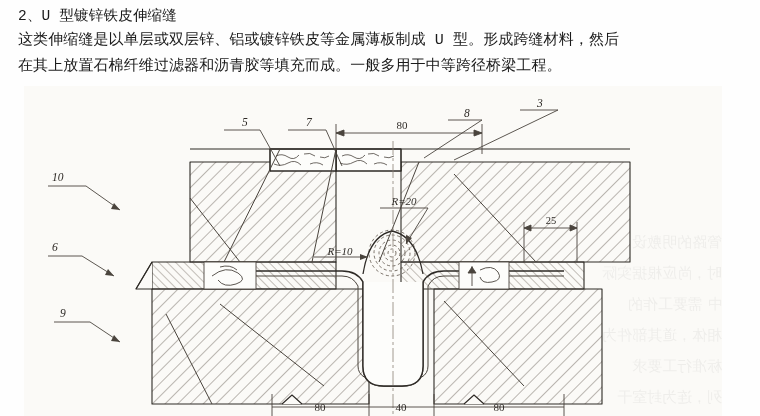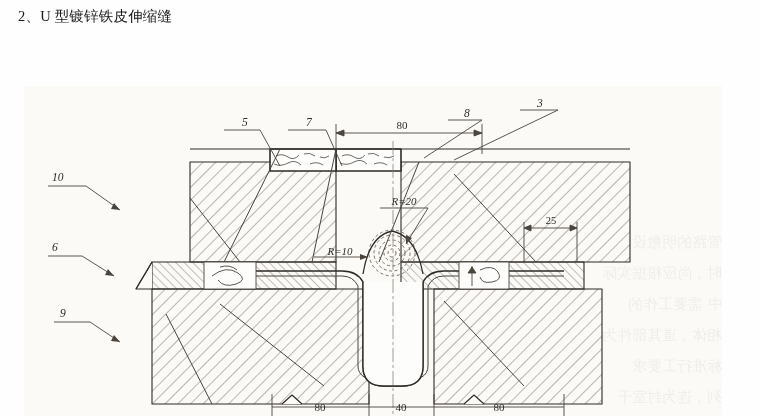--- a/index.html
+++ b/index.html
@@ -5,21 +5,21 @@
   html,body{margin:0;padding:0;}
   body{
     width:760px;height:416px;overflow:hidden;
     background:#ffffff;
     font-family:"Liberation Serif","DejaVu Serif",serif;
     color:#1d1d1d;
   }
   #page{position:relative;width:760px;height:416px;background:#fefefe;}
 
   
-  .textblock{position:absolute;left:18px;top:4px;width:730px;}
+  .textblock{position:absolute;left:18px;top:4px;width:730px;font-family:Liberation Mono, monospace;}
   .heading{
     font-size:14.5px;line-height:24px;letter-spacing:.2px;
     color:#1a1a1a;white-space:nowrap;font-weight:400;
   }
   .para{
     font-size:15px;line-height:26px;color:#1a1a1a;
     text-align:justify;letter-spacing:.1px;
   }
   .para .ln{display:block;white-space:nowrap;}
 
@@ -38,20 +38,24 @@
     white-space:nowrap;overflow:hidden;
   }
 </style>
 </head>
 <body>
 
 <div id="page">
 
   <div class="textblock">
     <div class="heading">2、U 型镀锌铁皮伸缩缝</div>
+    <div class="para">
+      <span class="ln">这类伸缩缝是以单层或双层锌、铝或镀锌铁皮等金属薄板制成 U 型。形成跨缝材料，然后</span>
+      <span class="ln">在其上放置石棉纤维过滤器和沥青胶等填充而成。一般多用于中等跨径桥梁工程。</span>
+    </div>
   </div>
 
   <div class="figure">
 
     <div class="bleed">
       <div>管路的明敷设</div>
       <div>时，尚应根据实际</div>
       <div>中 需要工作的</div>
       <div>相体，道其部件为</div>
       <div>标准行工要求</div>

